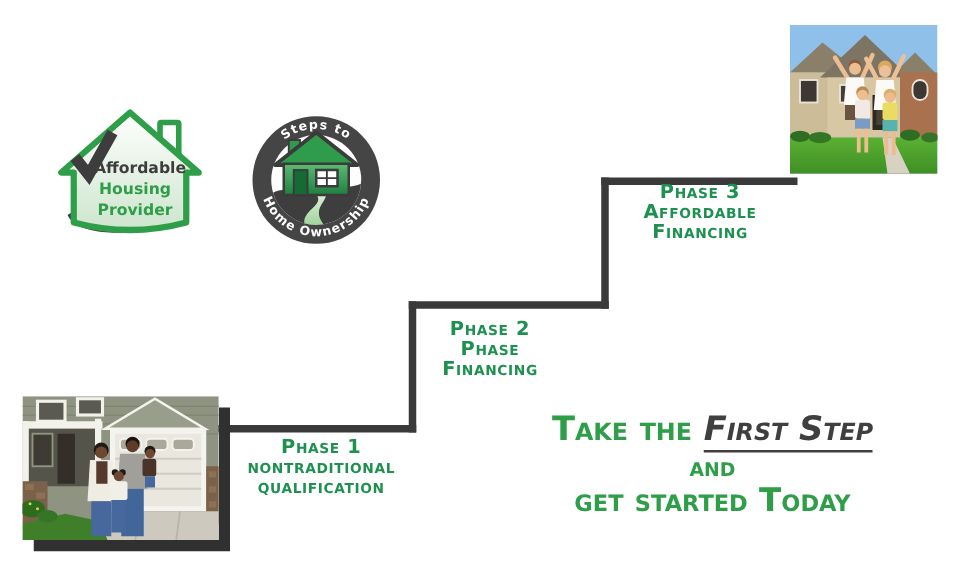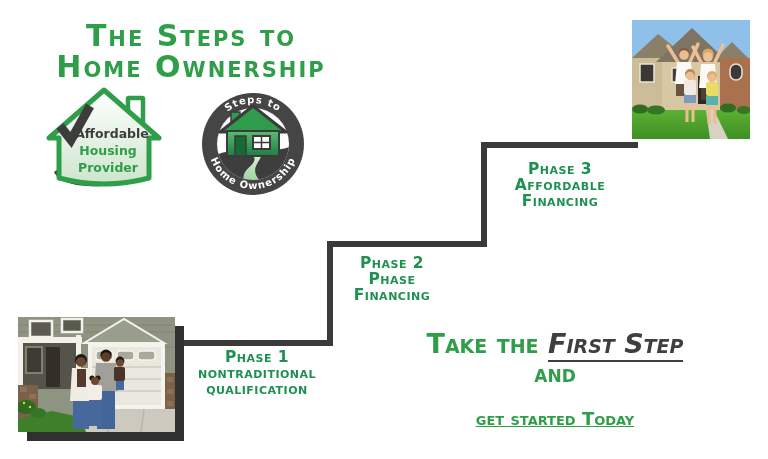--- a/index.html
+++ b/index.html
@@ -18,62 +18,58 @@
     font-size:30px;line-height:31px;letter-spacing:2px;
   }
   
   .phase{
     position:absolute;text-align:center;color:var(--phase-green);
     font-weight:bold;font-variant:small-caps;font-size:15.5px;line-height:16px;
     letter-spacing:.5px;
   }
   .phase-1{left:178px;top:349px;width:158px;}
   .phase-2{left:316px;top:255px;width:152px;}
-  .phase-3{left:484px;top:161px;width:152px;}
+  .phase-3{left:484px;top:145px;width:152px;}
   
   .stair{position:absolute;background:var(--stair-gray);}
   .stair-1h{left:170px;top:340px;width:163px;height:6px;}
   .stair-1v{left:327px;top:241px;width:6px;height:105px;}
   .stair-2h{left:327px;top:241px;width:160px;height:6px;}
   .stair-2v{left:481px;top:142px;width:6px;height:105px;}
   .stair-3h{left:481px;top:142px;width:157px;height:6px;}
   
   .ahp-logo{position:absolute;left:44px;top:86px;width:124px;height:118px;}
   .badge{position:absolute;left:200px;top:91px;width:106px;height:106px;}
   .badge text{font-family:"DejaVu Sans","Liberation Sans",sans-serif;font-weight:bold;}
   .ahp-logo text{font-family:"DejaVu Sans","Liberation Sans",sans-serif;font-weight:bold;}
   
   .photo-top{position:absolute;left:632px;top:20px;width:118px;height:119px;z-index:2;}
   .photo-bottom{
     position:absolute;left:18px;top:317px;width:157px;height:115px;z-index:2;
     box-shadow:9px 9px 0 var(--shadow-gray);
   }
   
   .cta{
-    position:absolute;left:382px;top:330px;width:346px;text-align:center;
+    position:absolute;left:397px;top:330px;width:346px;text-align:center;
     font-weight:bold;font-variant:small-caps;color:var(--green);
   }
   .cta-line1{font-size:27px;line-height:28px;white-space:nowrap;}
   .cta-lead{color:var(--green);}
   .cta-emphasis{
     color:var(--text-gray);font-style:italic;
     border-bottom:2px solid var(--text-gray);padding-bottom:1px;
   }
-  .cta-and{font-size:24px;line-height:26px;margin-top:3px;}
-  .cta-closing{font-size:18px;line-height:28px;margin-top:18px;white-space:nowrap;text-decoration:underline;}
+  .cta-and{font-size:21px;line-height:26px;margin-top:3px;}
+  .cta-closing{font-size:26px;line-height:28px;margin-top:0;white-space:nowrap;}
 </style>
 </head>
 <body>
 
 <div class="canvas">
 
-  <div class="title">
-    <div>The Steps to</div>
-    <div>Home Ownership</div>
-  </div>
 
   <svg class="ahp-logo" viewBox="0 0 124 118">
     <defs>
       <linearGradient id="aHouse" x1="0" y1="0" x2="0" y2="1">
         <stop offset="0" stop-color="#ffffff"></stop>
           <stop offset="1" stop-color="#cde5cd"></stop>
       </linearGradient>
     </defs>
     <path d="M 10,86 C 24,76 44,74 58,79 C 72,84 84,80 97,71 C 104,66 110,70 104,78 C 94,92 76,99 58,100 C 40,101 16,99 10,86 Z" fill="#3F3F3F"></path>
     <rect x="84" y="12" width="15" height="26" rx="1" fill="#ffffff" stroke="#2E9E49" stroke-width="4.5"></rect>

